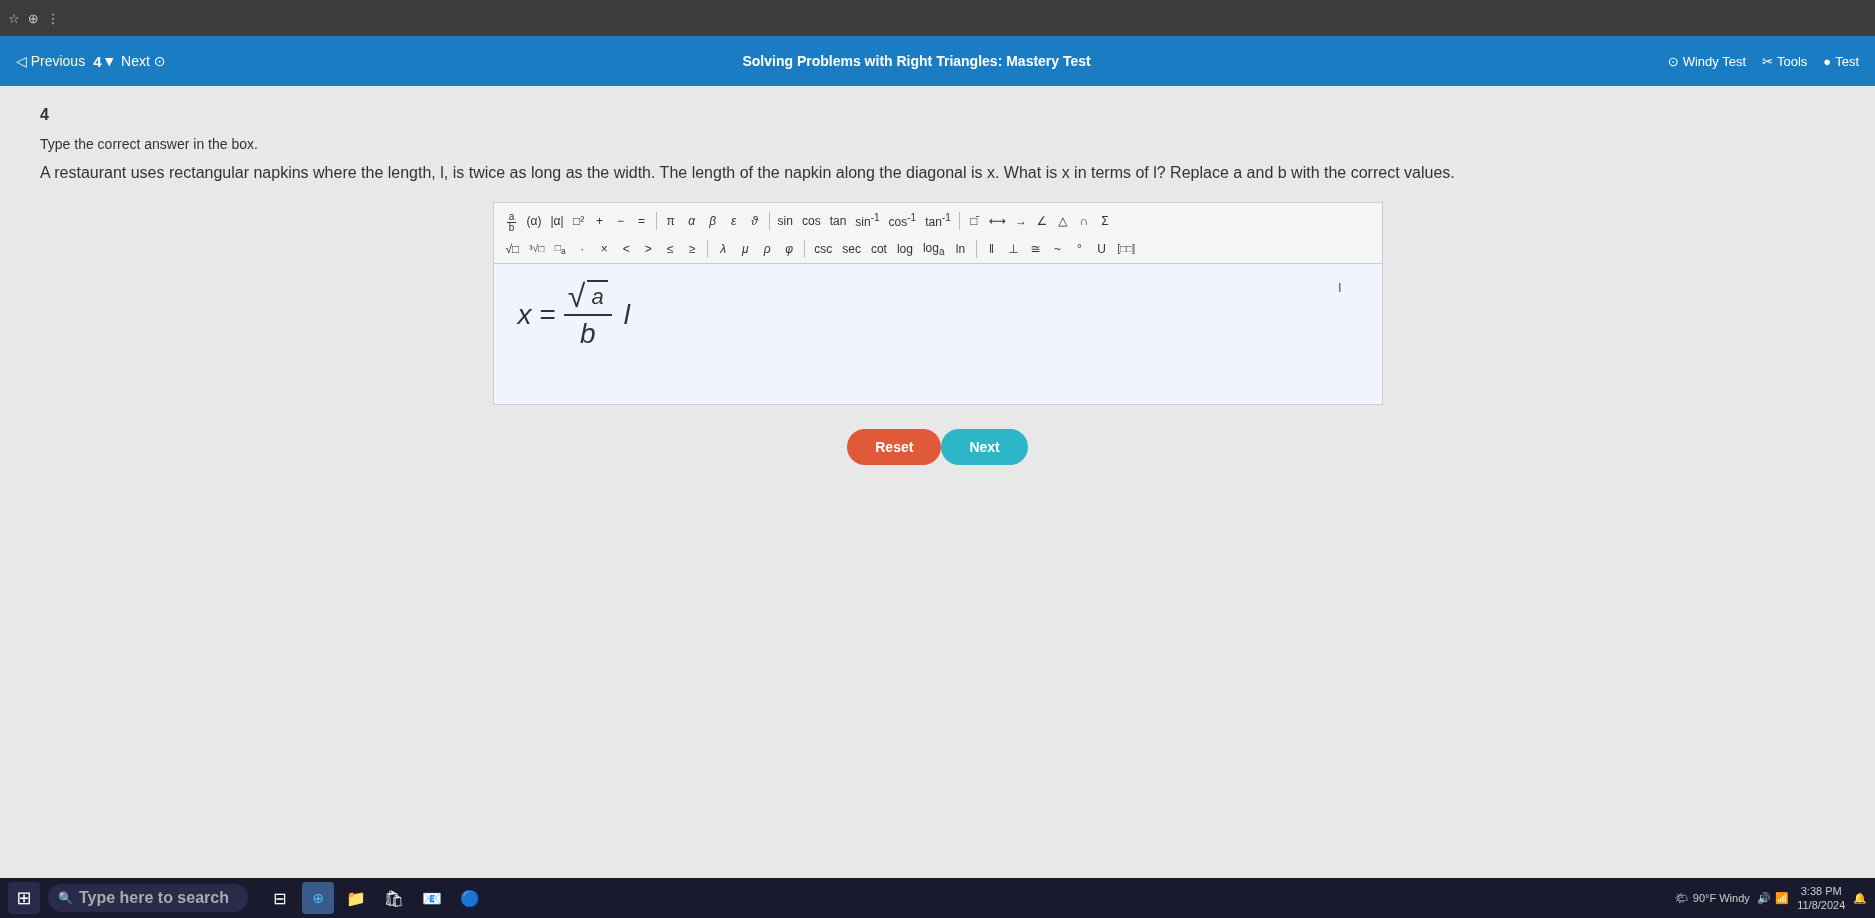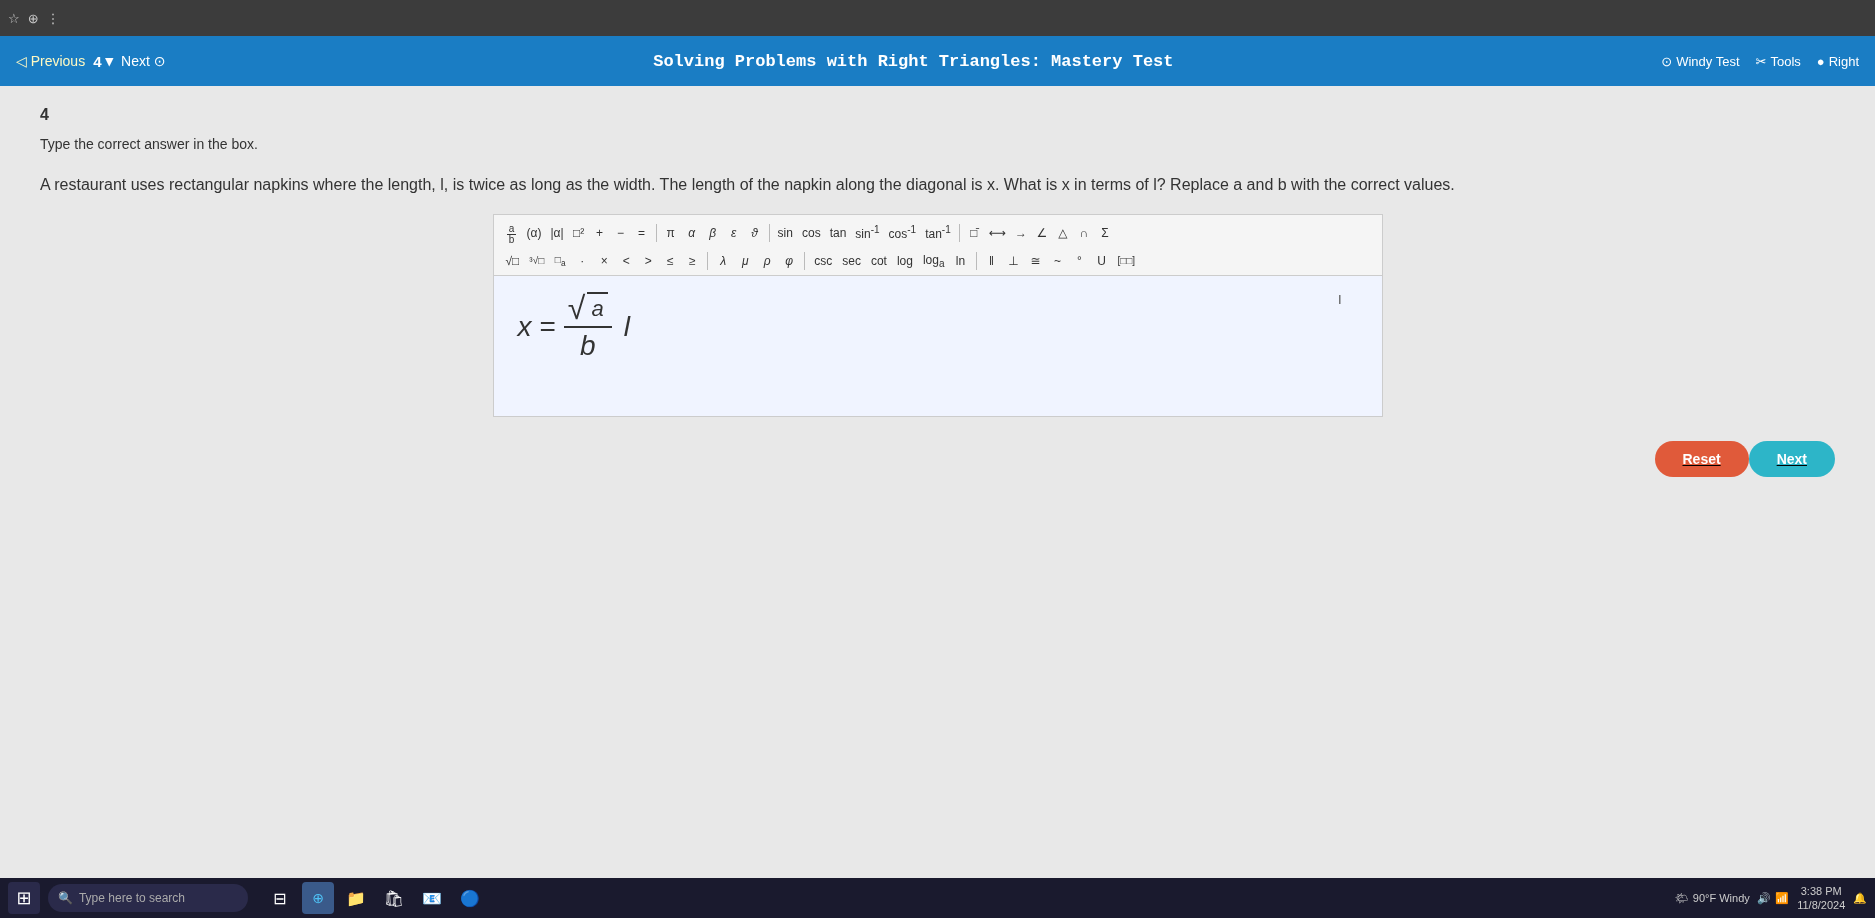--- a/index.html
+++ b/index.html
@@ -60,24 +60,23 @@
       color: white;
       font-size: 15px;
       font-weight: bold;
       display: flex;
       align-items: center;
       gap: 4px;
     }
     .app-header .test-title {
       flex: 1;
       text-align: center;
-      font-size: 17px;
+      font-size: 14px;
       font-weight: bold;
       color: white;
-      font-family: Liberation Mono, monospace;
     }
     .app-header .nav-right {
       display: flex;
       align-items: center;
       gap: 16px;
       font-size: 13px;
       color: white;
     }
     .app-header .submit-btn {
       color: white;
@@ -112,21 +111,21 @@
     .question-number {
       font-size: 16px;
       font-weight: bold;
       color: #333;
       margin-bottom: 12px;
     }
 
     .instruction {
       font-size: 14px;
       color: #333;
-      margin-bottom: 20px;
+      margin-bottom: 8px;
     }
 
     .question-text {
       font-size: 16px;
       color: #333;
       margin-bottom: 16px;
       line-height: 1.6;
     }
 
     
@@ -215,23 +214,22 @@
       font-size: 22px;
     }
 
     @keyframes blink {
       50% { opacity: 0; }
     }
 
     
     .buttons-row {
       display: flex;
-      justify-content: flex-end;
+      justify-content: center;
       margin-top: 24px;
-      text-decoration: underline;
     }
 
     .reset-btn {
       background: #e05a3a;
       color: white;
       border: none;
       padding: 10px 28px;
       border-radius: 20px;
       font-size: 14px;
       cursor: pointer;
@@ -292,22 +290,23 @@
       width: 200px;
       border-radius: 14px;
       display: flex;
       align-items: center;
       padding: 0 10px;
       gap: 6px;
       cursor: pointer;
     }
 
     .taskbar-search-text {
-      font-size: 12px;
+      font-size: 16px;
       color: #aaa;
+      font-weight: bold;
     }
 
     .taskbar-icons {
       display: flex;
       gap: 6px;
       margin-left: 8px;
     }
 
     .taskbar-icon {
       width: 32px;
@@ -390,21 +389,21 @@
     <span class="submit-btn">
       <span>⊙</span>
       <span>Windy Test</span>
     </span>
     <span class="tools-btn">
       <span>✂</span>
       <span>Tools</span>
     </span>
     <span class="info-btn">
       <span>●</span>
-      <span>Right</span>
+      <span>Test</span>
     </span>
   </div>
 </div>
 
 <div class="main-content">
   <div class="question-number">4</div>
   <div class="instruction">Type the correct answer in the box.</div>
   <div class="question-text">A restaurant uses rectangular napkins where the length, l, is twice as long as the width. The length of the napkin along the diagonal is x. What is x in terms of l? Replace a and b with the correct values.</div>
 
   <div class="math-editor">

